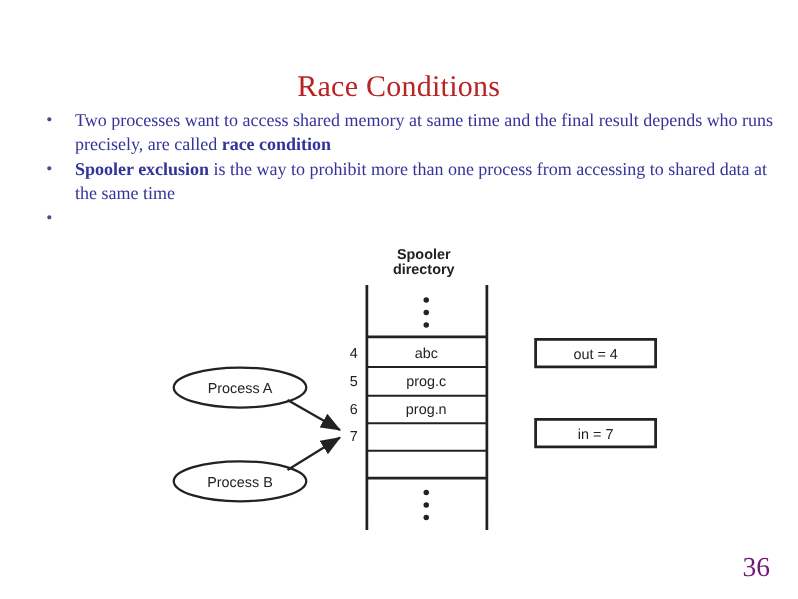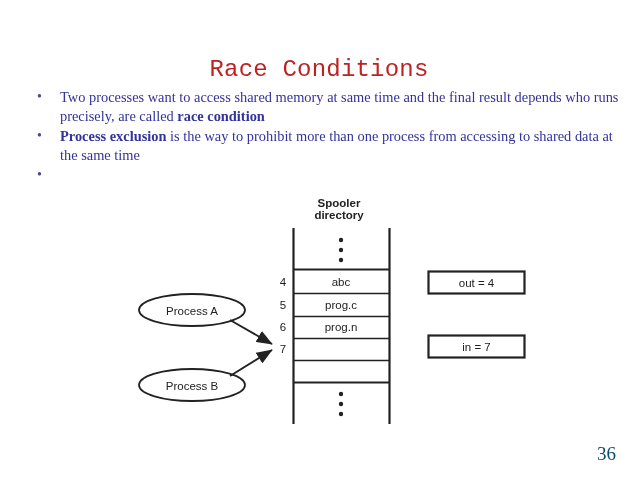--- a/index.html
+++ b/index.html
@@ -23,21 +23,21 @@
     background: #ffffff;
   }
 
   
   .slide-title {
     position: absolute;
     top: 56px;
     left: 0;
     width: 638px;
     text-align: center;
-    font-family: Liberation Mono, monospace;
+    font-family: Liberation Serif, serif;
     font-size: 24px;
     line-height: 28px;
     color: #bb2222;
     letter-spacing: 0.2px;
     white-space: nowrap;
   }
 
   
   .bullet-list {
     position: absolute;
@@ -77,23 +77,23 @@
     pointer-events: none;
   }
   #figure svg { display: block; }
 
   
   .page-number {
     position: absolute;
     right: 22px;
     bottom: 14px;
     font-family: "Liberation Serif", serif;
-    font-size: 19px;
+    font-size: 22px;
     line-height: 22px;
-    color: #0c4a6e;
+    color: #701a75;
   }
 </style>
 </head>
 <body>
 
 <div id="slide">
 
   <div class="slide-title">Race Conditions</div>
 
   <div class="bullet-list">
@@ -101,21 +101,21 @@
     <div class="bullet-row">
       <span class="bullet-mark">•</span>
       <span class="bullet-text">
         <span>Two processes want to access shared memory at same time and the final result depends who runs precisely, are called </span><b>race condition</b>
       </span>
     </div>
 
     <div class="bullet-row">
       <span class="bullet-mark">•</span>
       <span class="bullet-text">
-        <b>Process exclusion</b><span> is the way to prohibit more than one process from accessing to shared data at the same time</span>
+        <b>Spooler exclusion</b><span> is the way to prohibit more than one process from accessing to shared data at the same time</span>
       </span>
     </div>
 
     <div class="bullet-row">
       <span class="bullet-mark">•</span>
     </div>
 
   </div>
 
   <div id="figure">

